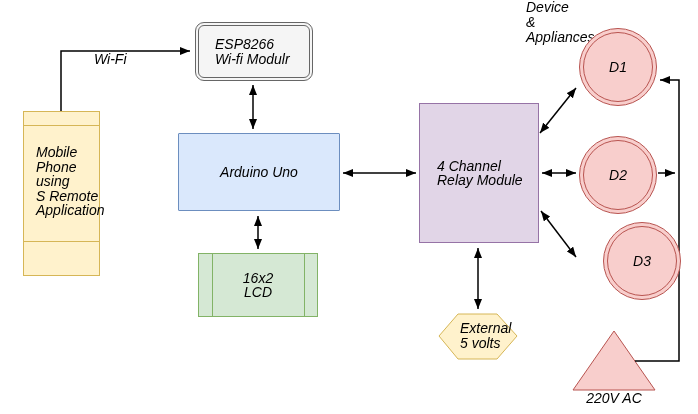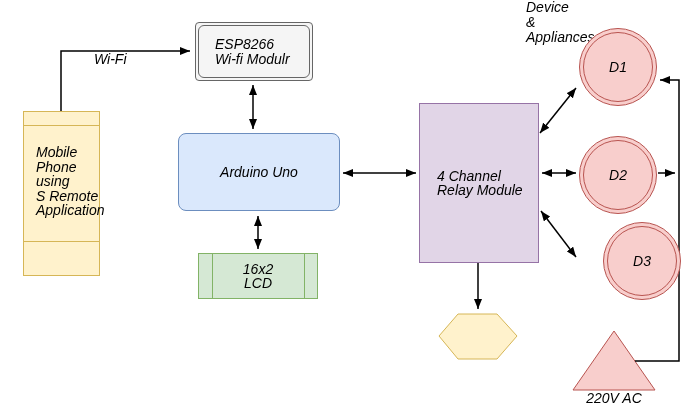--- a/index.html
+++ b/index.html
@@ -32,39 +32,39 @@
 
   
   .phone{left:23px;top:111px;width:77px;height:165px;
          background:var(--yellow-fill);border:1px solid var(--yellow-stroke);}
   .phone-line{position:absolute;left:0;right:0;height:1px;background:var(--yellow-stroke);}
   .phone-line.top{top:13px;}
   .phone-line.bottom{top:129px;}
   .phone-text{position:absolute;left:12px;top:33px;}
 
   
-  .esp{left:195px;top:22px;width:118px;height:59px;border-radius:4px;
+  .esp{left:195px;top:22px;width:118px;height:59px;border-radius:9px;
        background:var(--gray-fill);border:1px solid var(--gray-stroke);}
   .esp-inner{position:absolute;left:2px;top:2px;right:2px;bottom:2px;
        border:1px solid var(--gray-stroke);border-radius:6px;}
   .esp-text{position:absolute;left:19px;top:14px;}
 
   
-  .arduino{left:178px;top:133px;width:162px;height:78px;border-radius:8px;
+  .arduino{left:178px;top:133px;width:162px;height:78px;border-radius:1px;
        background:var(--blue-fill);border:1px solid var(--blue-stroke);}
 
   
-  .lcd{left:198px;top:253px;width:120px;height:46px;
+  .lcd{left:198px;top:253px;width:120px;height:64px;
        background:var(--green-fill);border:1px solid var(--green-stroke);}
   .lcd-line{position:absolute;top:0;bottom:0;width:1px;background:var(--green-stroke);}
   .lcd-line.left{left:13px;}
   .lcd-line.right{right:12px;}
 
   
-  .relay{left:419px;top:103px;width:120px;height:160px;
+  .relay{left:419px;top:103px;width:120px;height:140px;
        background:var(--purple-fill);border:1px solid var(--purple-stroke);
        padding-left:17px;}
 
   
   .circle{width:78px;height:78px;border-radius:50%;
        background:var(--pink-fill);border:1px solid var(--pink-stroke);}
   .circle .ring{position:absolute;left:3px;top:3px;right:3px;bottom:3px;
        border:1px solid var(--pink-stroke);border-radius:50%;}
   .circle.d1{left:579px;top:28px;}
   .circle.d2{left:579px;top:136px;}
@@ -149,15 +149,17 @@
   </div>
   <div class="node circle d2">
     <div class="ring"></div>
     <div class="lbl">D2</div>
   </div>
   <div class="node circle d3">
     <div class="ring"></div>
     <div class="lbl">D3</div>
   </div>
 
+  <div class="textlabel hex-text pre">External
+5 volts</div>
   <div class="textlabel tri-text">220V AC</div>
 
 </div>
 
 </body></html>

